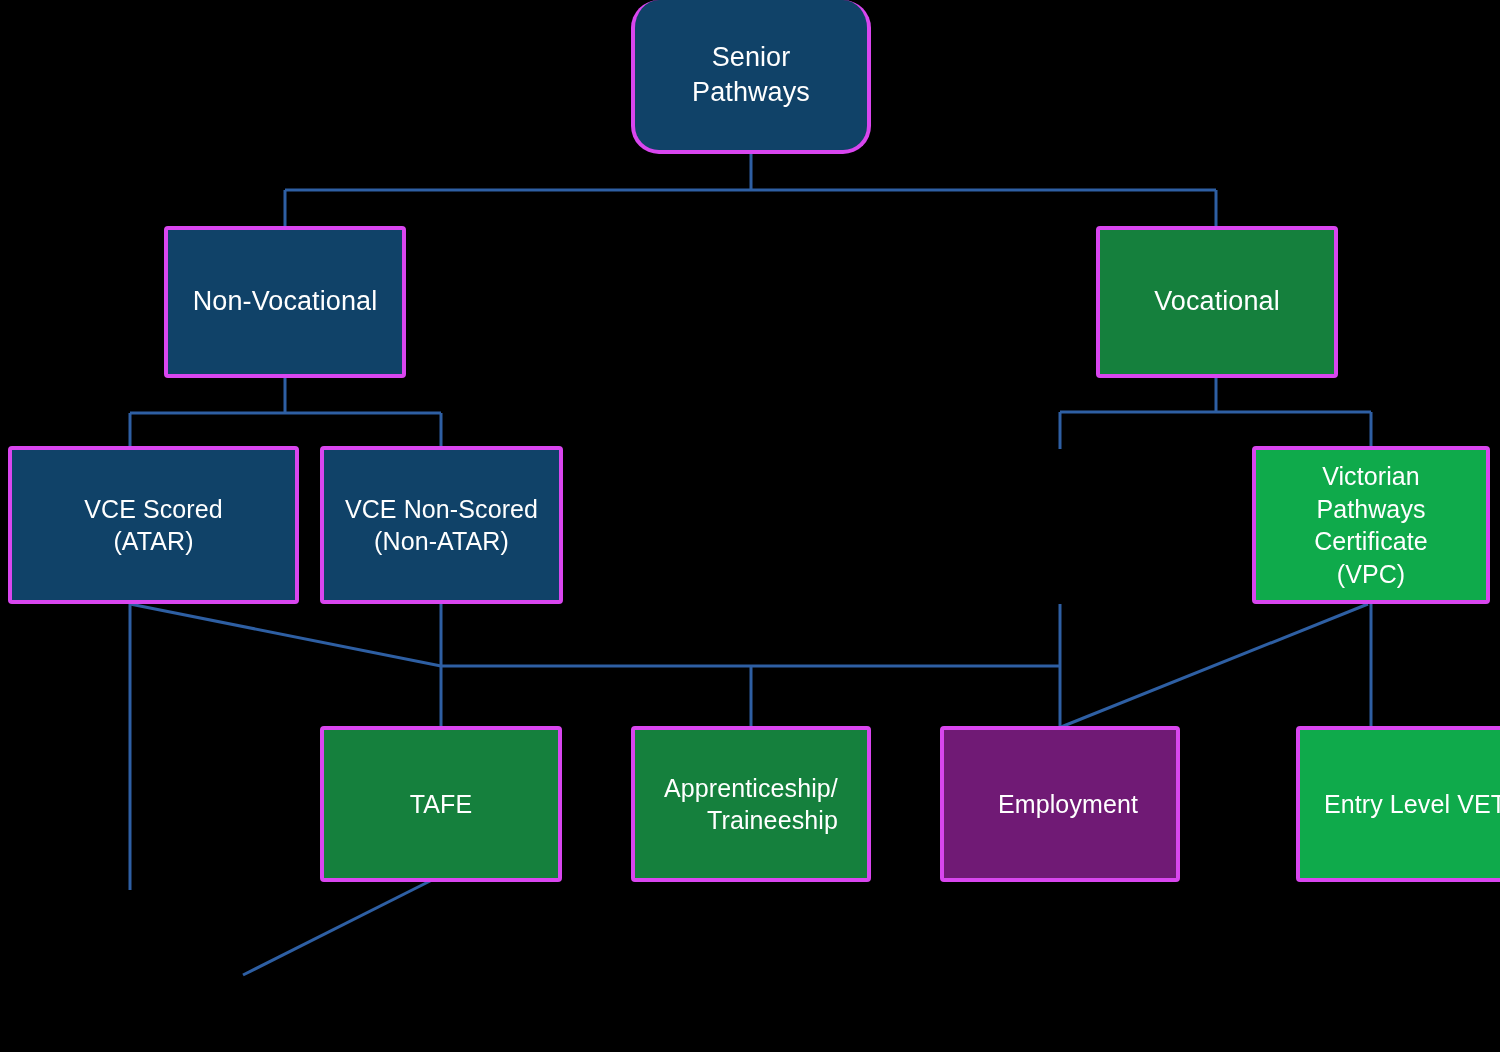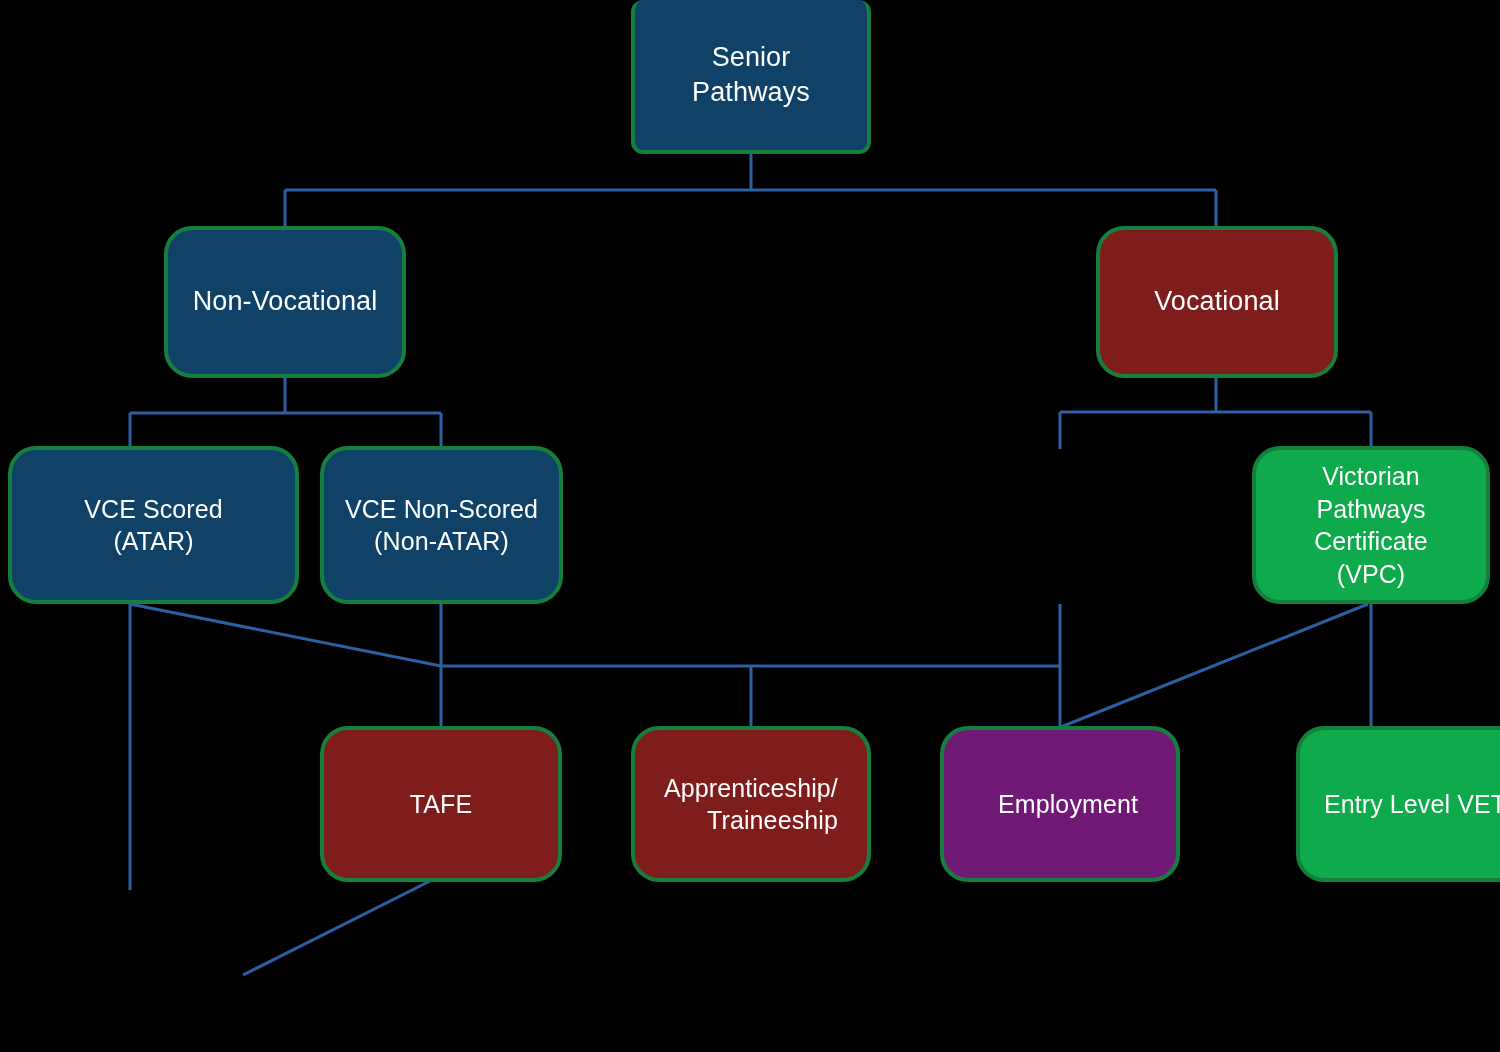--- a/index.html
+++ b/index.html
@@ -19,40 +19,40 @@
     position: absolute;
     left: 0;
     top: 0;
     width: 1500px;
     height: 1052px;
     pointer-events: none;
   }
   .node {
     position: absolute;
     box-sizing: border-box;
-    border-radius: 28px;
-    border: 4px solid #15803d;
+    border-radius: 4px;
+    border: 4px solid #d946ef;
     display: flex;
     align-items: center;
     justify-content: center;
     text-align: center;
     color: #FFFFFF;
     line-height: 1.30;
     white-space: pre-line;
     z-index: 3;
     letter-spacing: 0.1px;
   }
   .navy   { background: #104268; }
-  .purple { background: #7f1d1d; }
+  .purple { background: #15803d; }
   .green  { background: #0FAA4B; }
   .blue   { background: #701a75; padding-left: 16px; }
 
   
   #n-senior        { left: 631px; top: 0px;    width: 240px; height: 154px;
-                     border-radius: 12px; border-top: none; font-size: 27px; }
+                     border-radius: 28px; border-top: none; font-size: 27px; }
   #n-nonvoc        { left: 164px; top: 226px;  width: 242px; height: 152px; font-size: 27px; }
   #n-voc           { left: 1096px;top: 226px;  width: 242px; height: 152px; font-size: 27px; }
   #n-vce-scored    { left: 8px;   top: 446px;  width: 291px; height: 158px; font-size: 25px; }
   #n-vce-nonscored { left: 320px; top: 446px;  width: 243px; height: 158px; font-size: 25px; }
   #n-vce-vm        { left: 940px; top: 449px;  width: 240px; height: 155px; font-size: 25px; }
   #n-vpc           { left: 1252px;top: 446px;  width: 238px; height: 158px; font-size: 25px; }
   #n-tafe          { left: 320px; top: 726px;  width: 242px; height: 156px; font-size: 25px; }
   #n-apprentice    { left: 631px; top: 726px;  width: 240px; height: 156px; font-size: 25px; text-align: right; }
   #n-employment    { left: 940px; top: 726px;  width: 240px; height: 156px; font-size: 25px; }
   #n-entryvet      { left: 1252px;top: 726px;  width: 238px; height: 156px; font-size: 25px; margin-left: 44px; }

